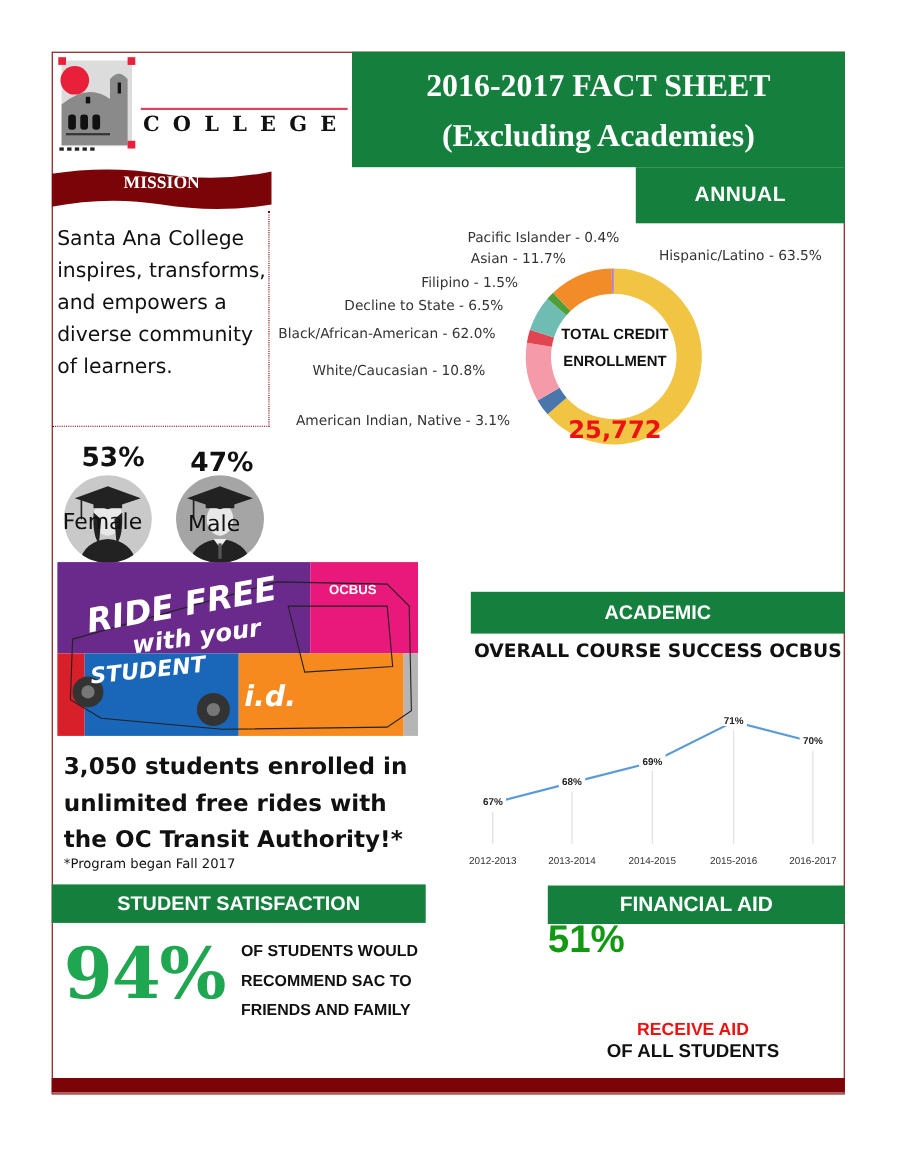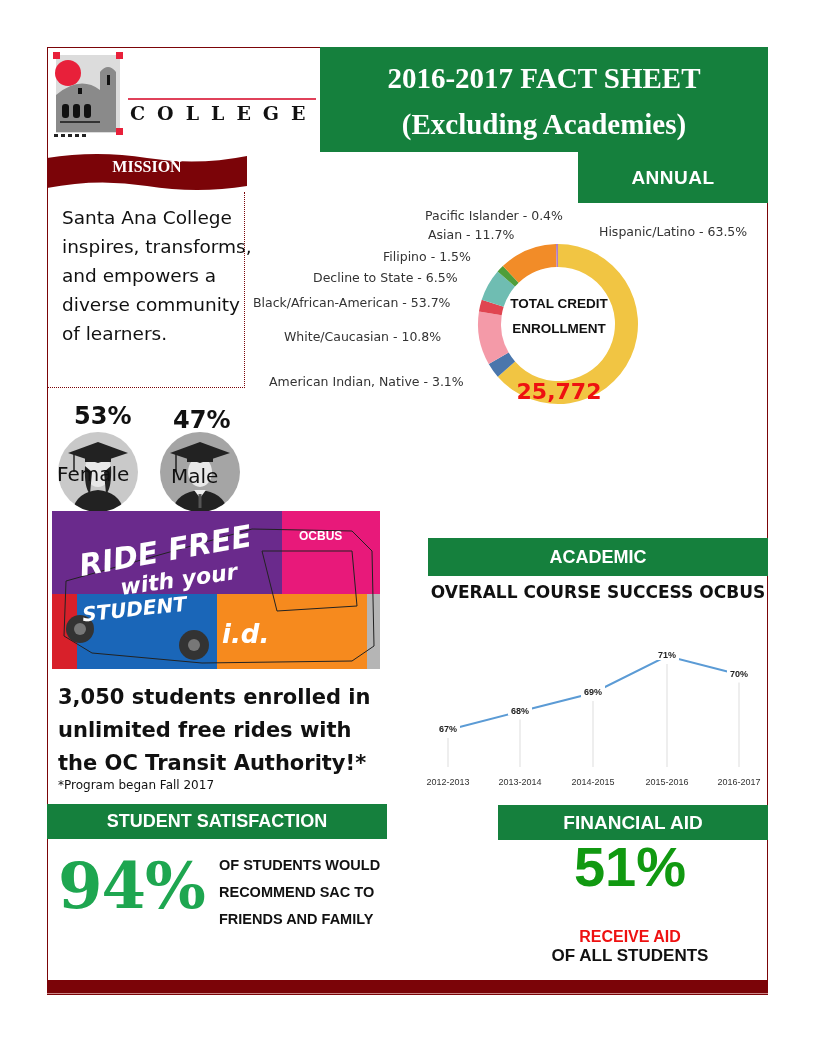--- a/index.html
+++ b/index.html
@@ -20,21 +20,21 @@
   .title-banner { left: 320px; top: 47px; width: 448px; height: 105px; color: #fff; text-align: center;
     font-family: "Liberation Serif", serif; font-weight: bold; font-size: 29px; line-height: 46px; padding-top: 8px; }
   .annual-banner { left: 578px; top: 152px; width: 190px; height: 51px; color: #fff; text-align: center;
     font-family: "Liberation Sans", sans-serif; font-weight: bold; font-size: 19px; line-height: 51px; letter-spacing: 0.5px; }
 
   
   .mission-banner { left: 47px; top: 152px; width: 200px; height: 40px; }
   .mission-label { left: 47px; top: 158px; width: 200px; text-align: center; color: #fff;
     font-family: "Liberation Serif", serif; font-weight: bold; font-size: 16px; }
   .mission-box { left: 47px; top: 192px; width: 198px; height: 196px; border-right: 1px dotted #7b0408; border-bottom: 1px dotted #7b0408; }
-  .mission-text { left: 62px; top: 203px; width: 195px; font-family: "DejaVu Sans", sans-serif; font-size: 18.5px; line-height: 29px; color: #111; }
+  .mission-text { left: 52px; top: 203px; width: 195px; font-family: "DejaVu Sans", sans-serif; font-size: 18.5px; line-height: 29px; color: #111; }
 
   
   .eth-label { font-family: "DejaVu Sans", sans-serif; font-size: 12.5px; color: #333; white-space: nowrap; }
   .donut-center-1 { left: 500px; top: 291px; width: 118px; text-align: center; font-family: "Liberation Sans", sans-serif; font-weight: bold; font-size: 13.5px; line-height: 25px; color: #111; }
   .donut-total { left: 500px; top: 338px; width: 118px; text-align: center; font-family: "DejaVu Sans", sans-serif; font-weight: bold; font-size: 22px; color: #ee1111; margin-top: 41px; }
 
   
   .pct { font-family: "DejaVu Sans", sans-serif; font-weight: bold; font-size: 24px; color: #111; }
   .gender-word { font-family: "DejaVu Sans", sans-serif; font-size: 20px; color: #111; }
   .avatar { width: 80px; height: 80px; border-radius: 50%; overflow: hidden; }
@@ -54,21 +54,21 @@
 
   
   .sat-banner { left: 47px; top: 804px; width: 340px; height: 35px; color: #fff; text-align: center;
     font-family: "Liberation Sans", sans-serif; font-weight: bold; font-size: 18px; line-height: 35px; }
   .sat-big { left: 58px; top: 848px; font-family: "DejaVu Serif", serif; font-weight: bold; font-size: 64px; color: #1ea650; letter-spacing: -1px; }
   .sat-text { left: 219px; top: 852px; width: 190px; font-family: "Liberation Sans", sans-serif; font-weight: bold; font-size: 14.5px; line-height: 27px; color: #111; }
 
   
   .fa-banner { left: 498px; top: 805px; width: 270px; height: 35px; color: #fff; text-align: center;
     font-family: "Liberation Sans", sans-serif; font-weight: bold; font-size: 19px; line-height: 35px; }
-  .fa-big { left: 498px; top: 834px; width: 264px; text-align: center; font-family: "Liberation Sans", sans-serif; font-weight: bold; font-size: 56px; color: #119911; }
+  .fa-big { left: 498px; top: 834px; width: 264px; text-align: left; font-family: "Liberation Sans", sans-serif; font-weight: bold; font-size: 35px; color: #119911; }
   .fa-line1 { left: 498px; top: 946px; width: 264px; text-align: center; font-family: "Liberation Sans", sans-serif; font-weight: bold; font-size: 17px; color: #111; }
   .fa-line2 { left: 498px; top: 928px; width: 264px; text-align: center; font-family: "Liberation Sans", sans-serif; font-weight: bold; font-size: 16px; color: #ee1111; }
 </style>
 </head>
 <body>
 
 <div class="abs frame"></div>
 
 <div class="abs logo">
   <svg class="abs" style="left:0;top:0" width="76" height="92" viewBox="0 0 76 92">
@@ -123,21 +123,21 @@
       <path d="M11.731066209805633 59.85357710742751 A80 80 0 0 1 27.614981795136046 31.524771783266637 L44.975674529034436 46.61139989557748 A57 57 0 0 0 33.65838467448652 66.7956736890421 Z" fill="#6fbdb2"></path>
       <path d="M27.614981795136046 31.524771783266637 A80 80 0 0 1 32.826792881738996 26.06972107536963 L48.689089928239035 42.72467626620086 A57 57 0 0 0 44.975674529034436 46.61139989557748 Z" fill="#4e9e3a"></path>
       <path d="M32.826792881738996 26.06972107536963 A80 80 0 0 1 85.98758036884985 4.025315460277298 L86.56615101280552 27.018037265447575 A57 57 0 0 0 48.689089928239035 42.72467626620086 Z" fill="#f28c28"></path>
       <path d="M85.98758036884985 4.025315460277298 A80 80 0 0 1 87.99999999999991 4 L87.99999999999993 27 A57 57 0 0 0 86.56615101280552 27.018037265447575 Z" fill="#b07cc6"></path>
     </g>
 </svg>
 <div class="abs eth-label" style="left:425px;top:208px">Pacific Islander - 0.4%</div>
 <div class="abs eth-label" style="left:428px;top:227px">Asian - 11.7%</div>
 <div class="abs eth-label" style="left:383px;top:249px">Filipino - 1.5%</div>
 <div class="abs eth-label" style="left:313px;top:270px">Decline to State - 6.5%</div>
-<div class="abs eth-label" style="left:253px;top:295px">Black/African-American - 53.7%</div>
+<div class="abs eth-label" style="left:253px;top:295px">Black/African-American - 62.0%</div>
 <div class="abs eth-label" style="left:284px;top:329px">White/Caucasian - 10.8%</div>
 <div class="abs eth-label" style="left:269px;top:374px">American Indian, Native - 3.1%</div>
 <div class="abs eth-label" style="left:599px;top:224px">Hispanic/Latino - 63.5%</div>
 <div class="abs donut-center-1">
   <div>TOTAL CREDIT</div>
   <div>ENROLLMENT</div>
 </div>
 <div class="abs donut-total">25,772</div>
 
 <div class="abs pct" style="left:74px;top:402px">53%</div>

